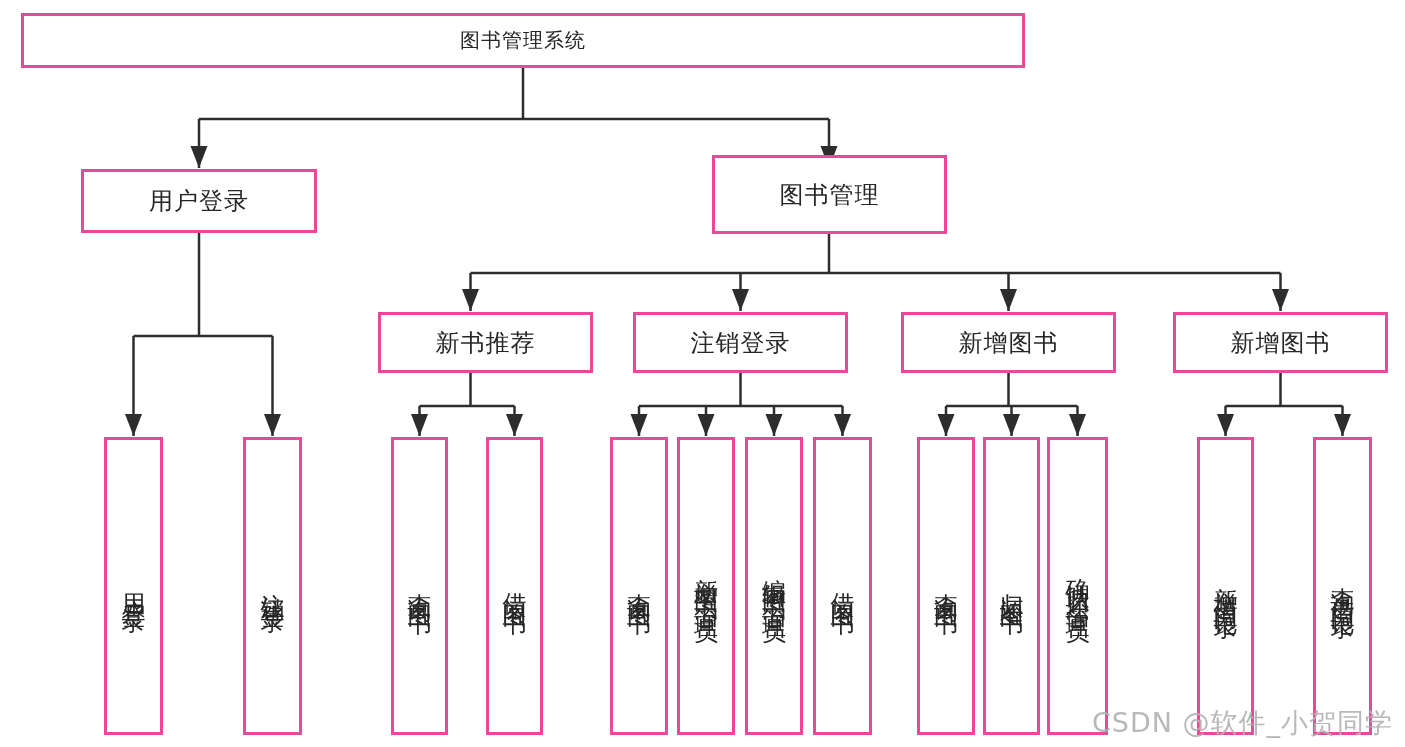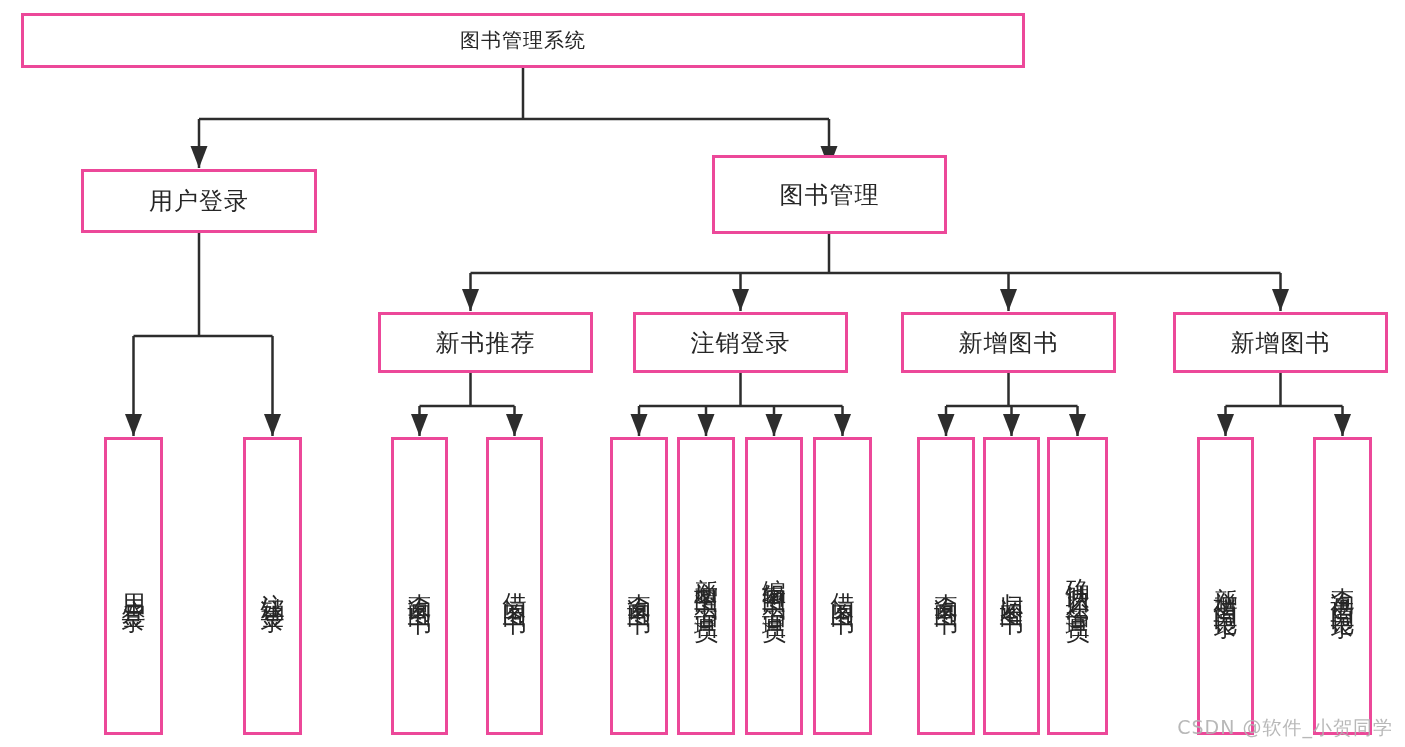--- a/index.html
+++ b/index.html
@@ -35,21 +35,21 @@
     writing-mode: vertical-lr;
     font-size: 24px;
     letter-spacing: 6px;
     white-space: normal;
   }
   .watermark {
     position: absolute;
     right: 12px;
     bottom: 6px;
     z-index: 3;
-    font-size: 19px;
+    font-size: 27px;
     letter-spacing: 1px;
     color: rgba(178, 178, 178, 0.92);
   }
 </style>
 </head>
 <body>
 
 <div class="canvas">
 
   <svg class="wires" viewBox="0 0 1405 747">

